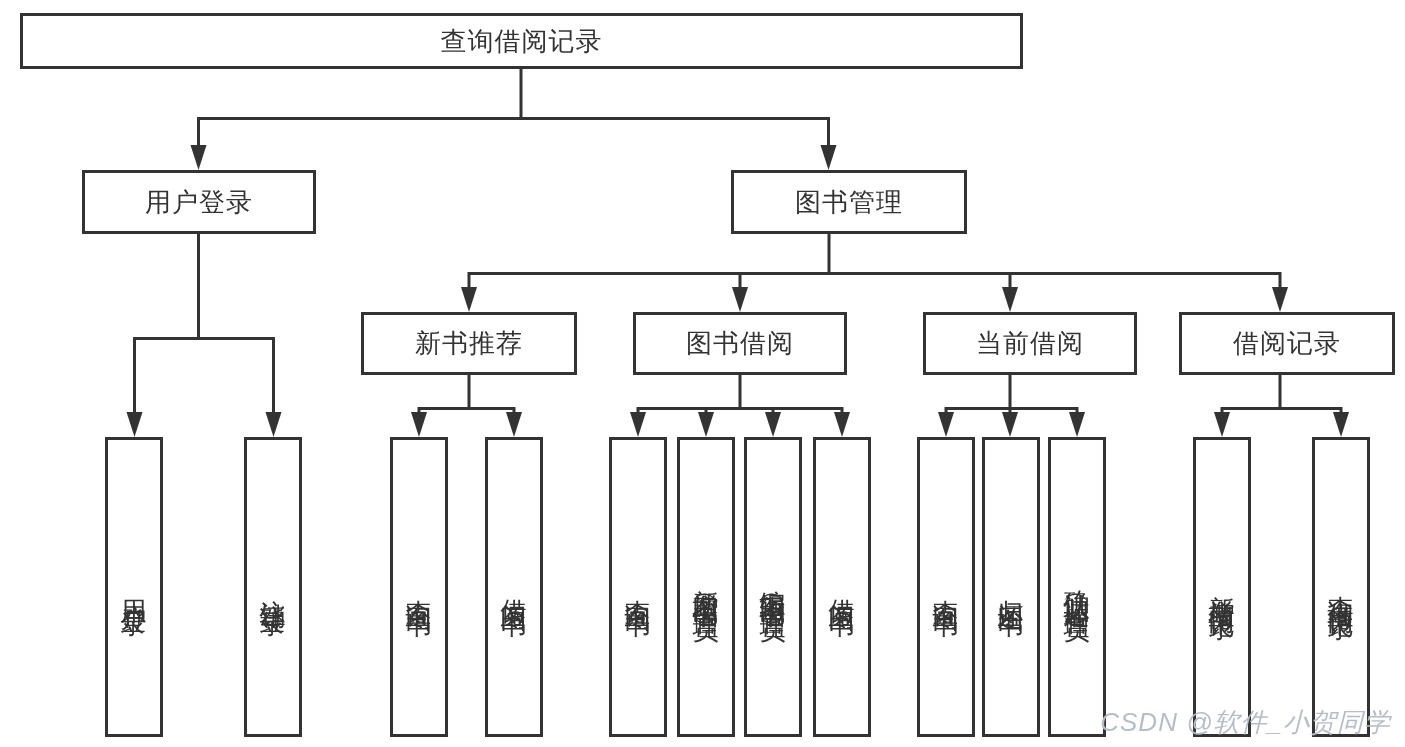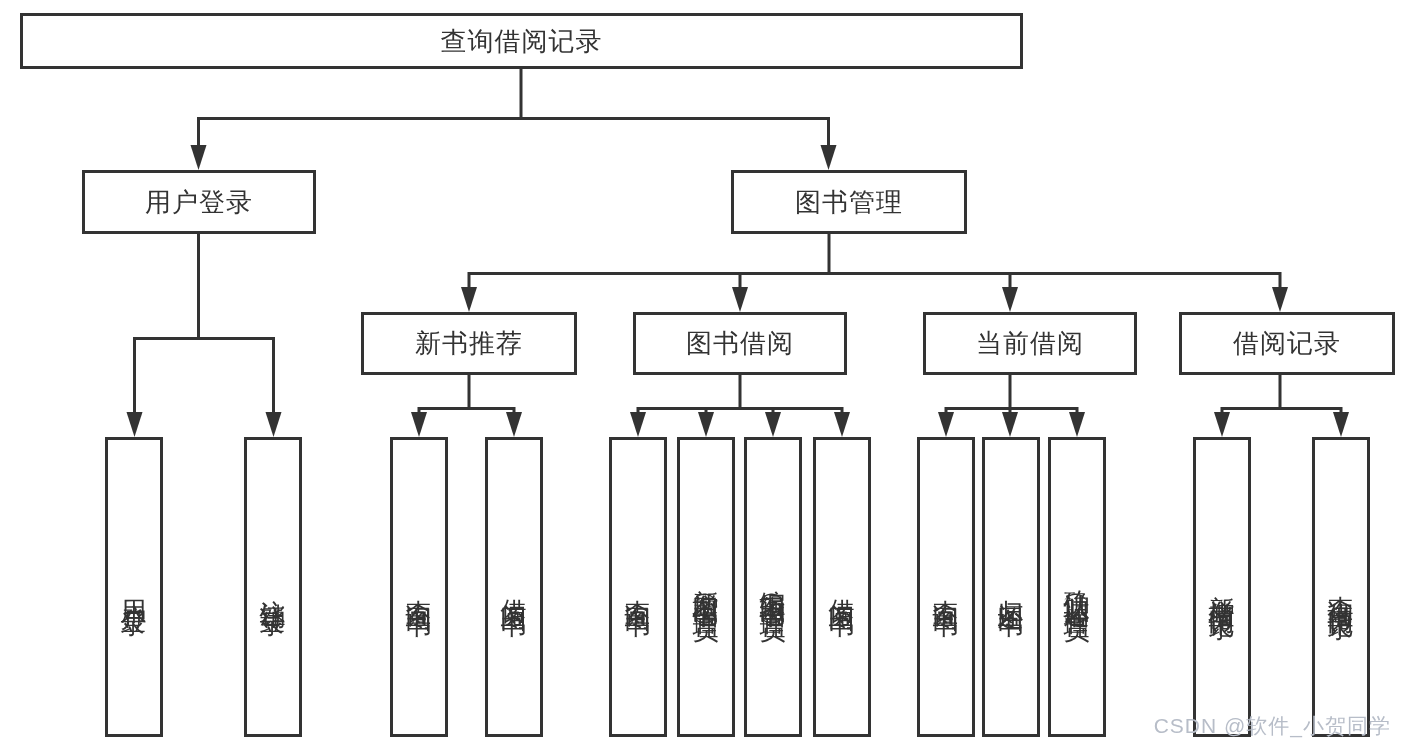--- a/index.html
+++ b/index.html
@@ -21,22 +21,23 @@
     display:flex; align-items:center; justify-content:center;
     font-size:26px; letter-spacing:1px; white-space:nowrap;
   }
   .leaf > span {
     writing-mode: vertical-rl;
     text-orientation: upright;
     letter-spacing:4px; line-height:1; font-size:26px;
   }
   .watermark {
     position:absolute; right:14px; bottom:7px;
-    font-size:21px; letter-spacing:1px;
+    font-size:26px; letter-spacing:1px;
     color: var(--watermark-text, #b7bdc8);
+    font-style: italic;
   }
 </style>
 </head>
 <body>
 
 <div class="canvas">
 
   <svg class="edges" viewBox="0 0 1405 747" aria-hidden="true">
 
     <path class="l" d="M521 68 V118.5"></path>

